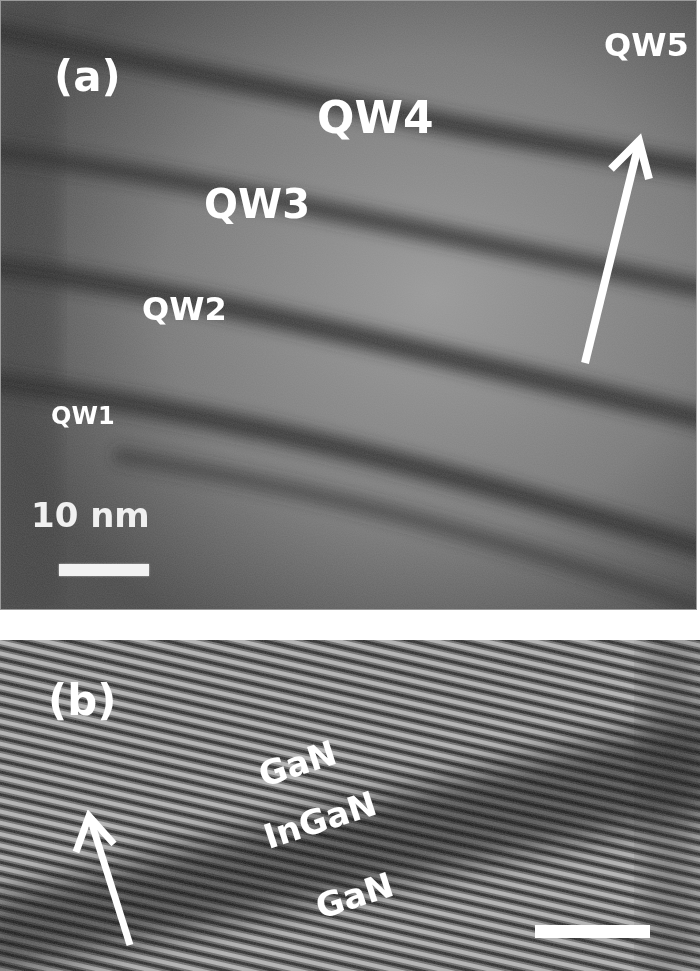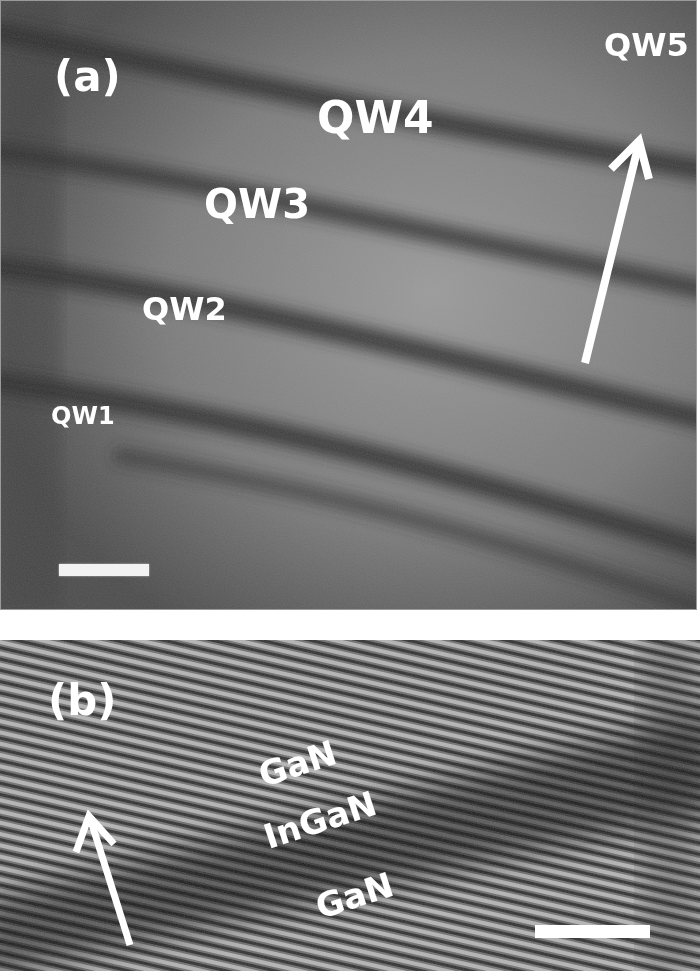--- a/index.html
+++ b/index.html
@@ -49,20 +49,21 @@
     </g>
     <rect width="697" height="610" filter="url(#noiseA)"></rect>
   </svg>
 
   <span class="label" style="left:53px; top:55px; font-size:42px;">(a)</span>
   <span class="label" style="left:563px; top:28px; font-size:32px;margin-left:40px;">QW5</span>
   <span class="label" style="left:316px; top:95px; font-size:44px;text-align:right;">QW4</span>
   <span class="label" style="left:203px; top:183px; font-size:40px;">QW3</span>
   <span class="label" style="left:125px; top:292px; font-size:32px;margin-left:16px;">QW2</span>
   <span class="label" style="left:50px; top:403px; font-size:24px;">QW1</span>
+  <span class="label" style="left:30px; top:497px; font-size:34px; color:#f0f0f0;">10 nm</span>
   <div class="scalebar soft" style="left:58px; top:563px; width:90px; height:12px;"></div>
 
   <svg style="position:absolute; left:570px; top:130px;" width="90" height="240" viewBox="0 0 90 240">
     <line x1="14" y1="232" x2="68" y2="12" stroke="#ffffff" stroke-width="8" stroke-linecap="butt"></line>
     <polyline points="40,38 68,10 78,48" fill="none" stroke="#ffffff" stroke-width="8" stroke-linejoin="miter"></polyline>
   </svg>
 </div>
 
 <div id="panel-b" class="panel">
   <svg class="bg" width="700" height="331" viewBox="0 0 700 331">

